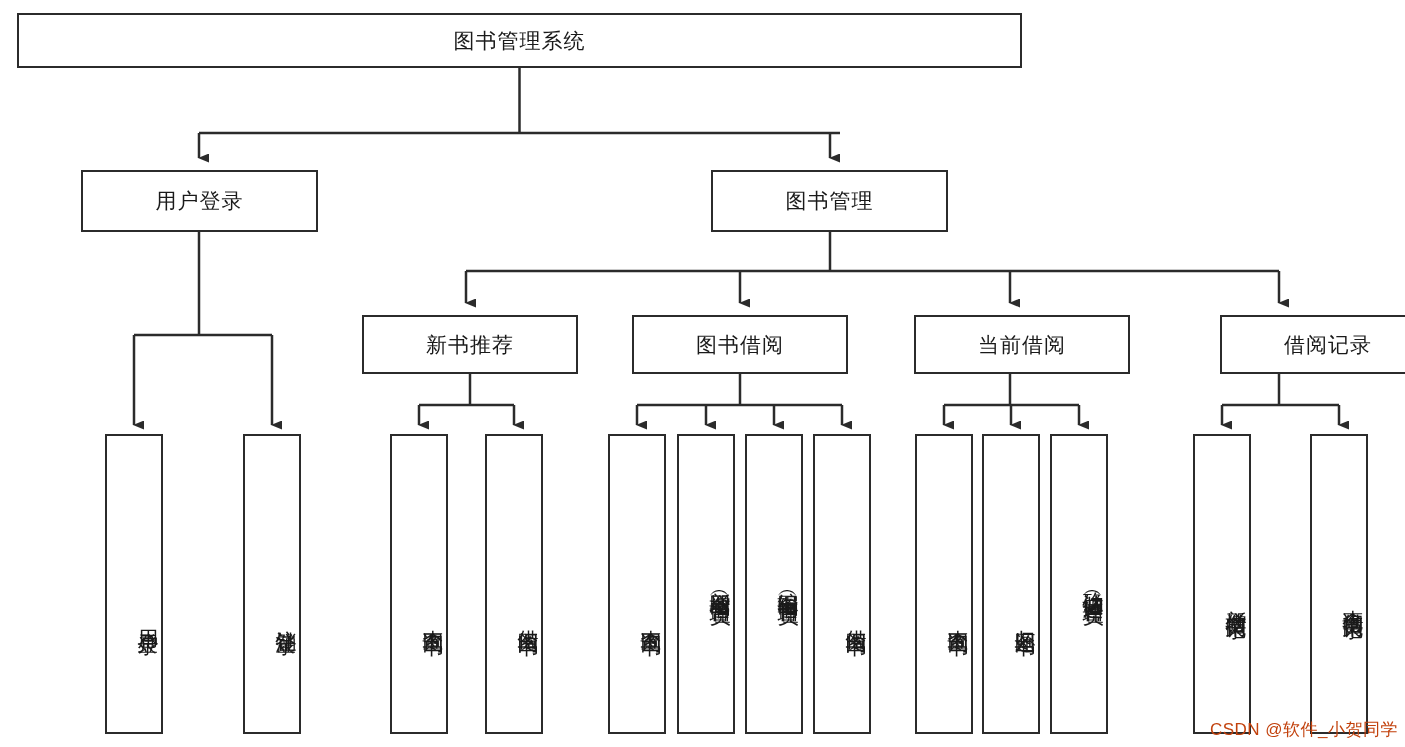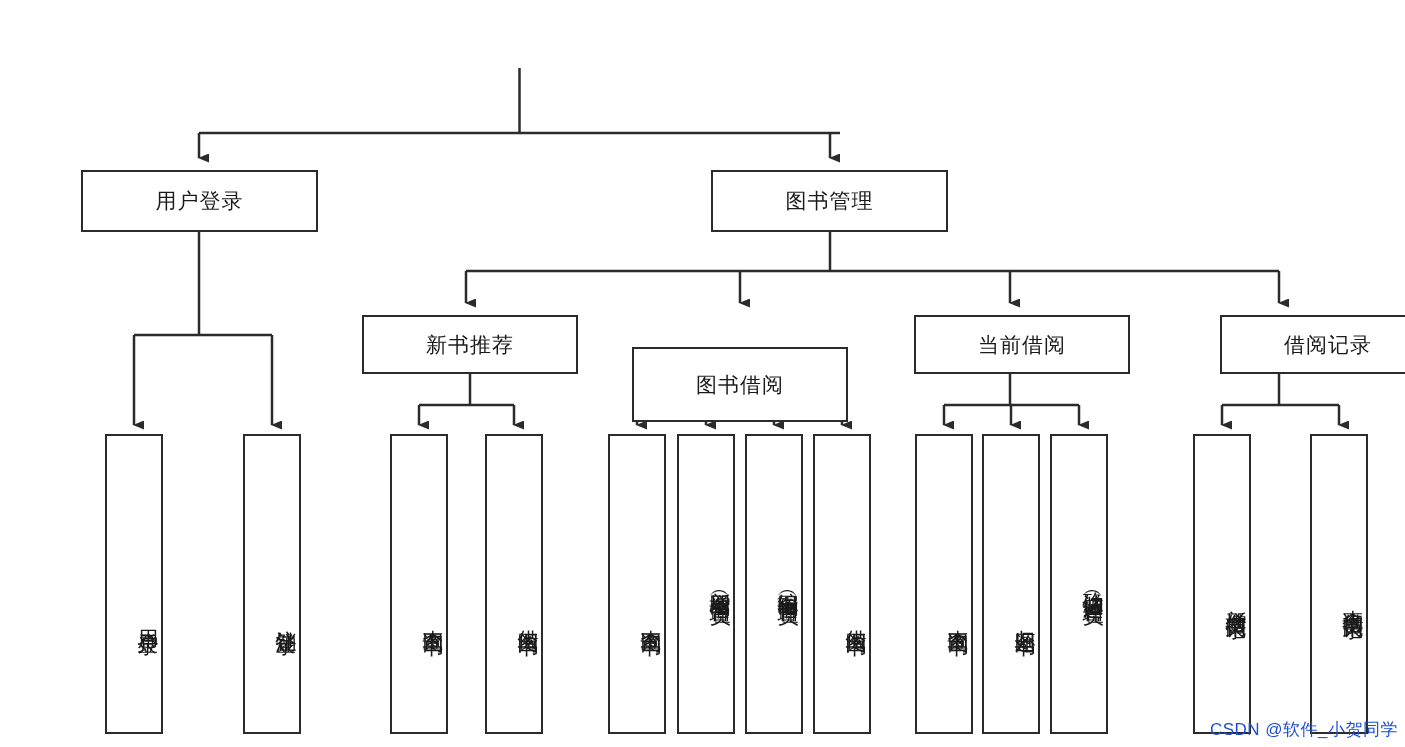--- a/index.html
+++ b/index.html
@@ -56,21 +56,21 @@
   }
   .node-label {
     display: block;
     white-space: pre-wrap;
   }
   #watermark {
     position: absolute;
     right: 7px;
     bottom: 6px;
     font-size: 17px;
-    color: #1d4ed8;
+    color: #c2410c;
     letter-spacing: 0.5px;
     user-select: none;
     white-space: nowrap;
   }
 </style>
 </head>
 <body>
 
 <div id="diagram-root">
 
@@ -118,34 +118,37 @@
       <path d="M 1011,405 L 1011,425" marker-end="url(#arrowhead)"></path>
       <path d="M 1079,405 L 1079,425" marker-end="url(#arrowhead)"></path>
 
       <path d="M 1279,374 L 1279,405"></path>
       <path d="M 1222,405 L 1339,405"></path>
       <path d="M 1222,405 L 1222,425" marker-end="url(#arrowhead)"></path>
       <path d="M 1339,405 L 1339,425" marker-end="url(#arrowhead)"></path>
     </g>
   </svg>
 
+  <div class="node horizontal" style="left:17px; top:13px; width:1005px; height:55px;">
+    <span class="node-label">图书管理系统</span>
+  </div>
 
   <div class="node horizontal" style="left:81px; top:170px; width:237px; height:62px;">
     <span class="node-label">用户登录</span>
   </div>
 
   <div class="node horizontal" style="left:362px; top:315px; width:216px; height:59px;">
     <span class="node-label">新书推荐</span>
   </div>
 
   <div class="node horizontal" style="left:711px; top:170px; width:237px; height:62px;">
     <span class="node-label">图书管理</span>
   </div>
 
-  <div class="node horizontal" style="left:632px; top:315px; width:216px; height:75px;margin-top:32px;">
+  <div class="node horizontal" style="left:632px; top:315px; width:216px; height:59px;">
     <span class="node-label">图书借阅</span>
   </div>
 
   <div class="node horizontal" style="left:902px; top:315px; width:216px; height:59px;margin-left:12px;">
     <span class="node-label">当前借阅</span>
   </div>
 
   <div class="node horizontal" style="left:1220px; top:315px; width:216px; height:59px;">
     <span class="node-label">借阅记录</span>
   </div>

